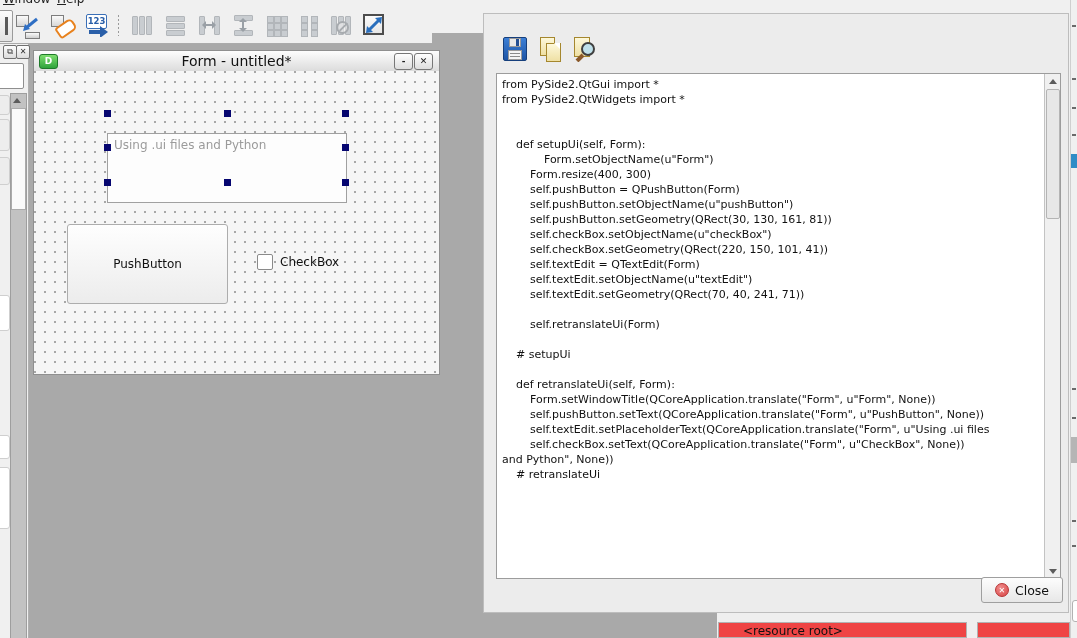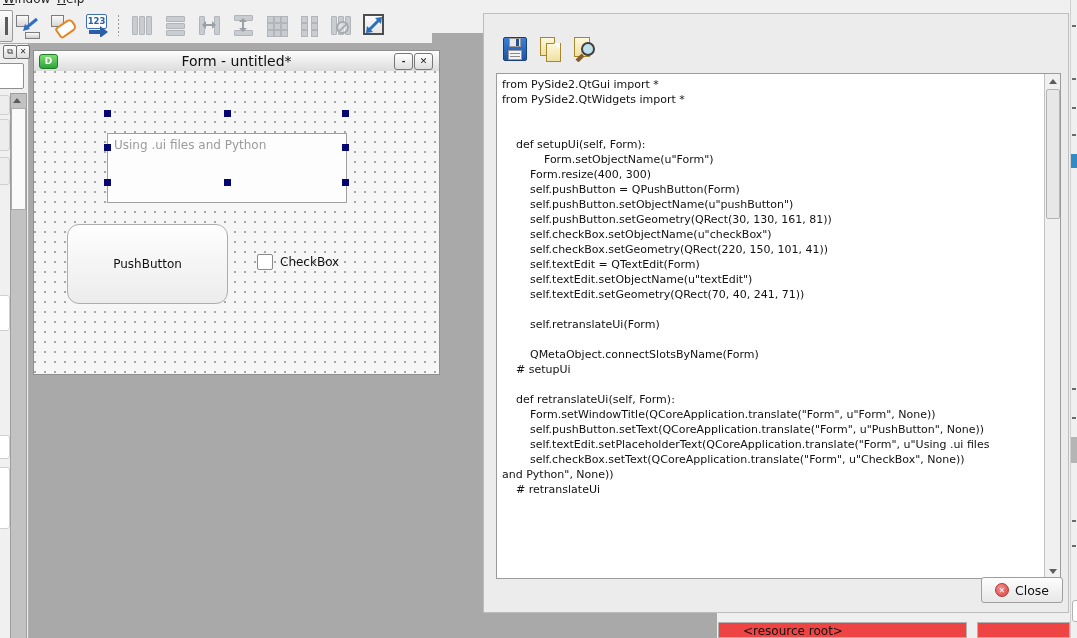--- a/index.html
+++ b/index.html
@@ -40,21 +40,21 @@
          text-align:center;line-height:13px;}
   .win-btn{position:absolute;top:2px;width:17px;height:15px;border:1px solid #777;border-radius:3px;
            background:linear-gradient(#fefefe,#dedede);text-align:center;font-size:9px;line-height:14px;
            color:#222;font-weight:bold;z-index:2;}
   .canvas{left:0;top:20px;width:405px;height:302px;background-color:#f6f6f6;
           background-image:radial-gradient(#a8a8a8 1px,transparent 1.2px);background-size:10px 10px;
           background-position:6px 6px;}
   .textedit{left:73px;top:62px;width:238px;height:68px;background:#fdfdfd;border:1px solid #a0a0a0;}
   .placeholder{padding:4px 6px;font-size:12px;color:#9b9b9b;}
   .handle{position:absolute;width:7px;height:7px;background:#060670;z-index:4;}
-  .pushbtn{left:33px;top:153px;width:159px;height:78px;border:1px solid #adadad;border-radius:12px;
+  .pushbtn{left:33px;top:153px;width:159px;height:78px;border:1px solid #adadad;border-radius:3px;
            background:linear-gradient(#fefefe,#ececec);display:flex;align-items:center;justify-content:center;
            font-size:12px;color:#111;}
   .checkbox-row{left:223px;top:183px;height:16px;display:flex;align-items:center;gap:7px;}
   .checkbox-ind{width:14px;height:14px;background:#fff;border:1px solid #8a8a8a;border-radius:2px;}
   .checkbox-label{font-size:12px;color:#111;}
   
   .dialog{left:483px;top:13px;width:586px;height:600px;background:#ececec;border:1px solid #bdbdbd;
           box-sizing:border-box;z-index:5;}
   .dlg-tool{position:absolute;left:18px;top:22px;display:flex;gap:9px;}
   .codearea{position:absolute;left:12px;top:59px;width:563px;height:504px;background:#fff;
@@ -307,21 +307,20 @@
         <div class="code-line">        self.pushButton.setObjectName(u"pushButton")</div>
         <div class="code-line">        self.pushButton.setGeometry(QRect(30, 130, 161, 81))</div>
         <div class="code-line">        self.checkBox.setObjectName(u"checkBox")</div>
         <div class="code-line">        self.checkBox.setGeometry(QRect(220, 150, 101, 41))</div>
         <div class="code-line">        self.textEdit = QTextEdit(Form)</div>
         <div class="code-line">        self.textEdit.setObjectName(u"textEdit")</div>
         <div class="code-line">        self.textEdit.setGeometry(QRect(70, 40, 241, 71))</div>
         <div class="code-line">&nbsp;</div>
         <div class="code-line">        self.retranslateUi(Form)</div>
         <div class="code-line">&nbsp;</div>
-        <div class="code-line">        QMetaObject.connectSlotsByName(Form)</div>
         <div class="code-line">    # setupUi</div>
         <div class="code-line">&nbsp;</div>
         <div class="code-line">    def retranslateUi(self, Form):</div>
         <div class="code-line">        Form.setWindowTitle(QCoreApplication.translate("Form", u"Form", None))</div>
         <div class="code-line">        self.pushButton.setText(QCoreApplication.translate("Form", u"PushButton", None))</div>
         <div class="code-line">        self.textEdit.setPlaceholderText(QCoreApplication.translate("Form", u"Using .ui files</div>
         <div class="code-line">        self.checkBox.setText(QCoreApplication.translate("Form", u"CheckBox", None))</div>
         <div class="code-line">and Python", None))</div>
         <div class="code-line">    # retranslateUi</div>
       </div>

